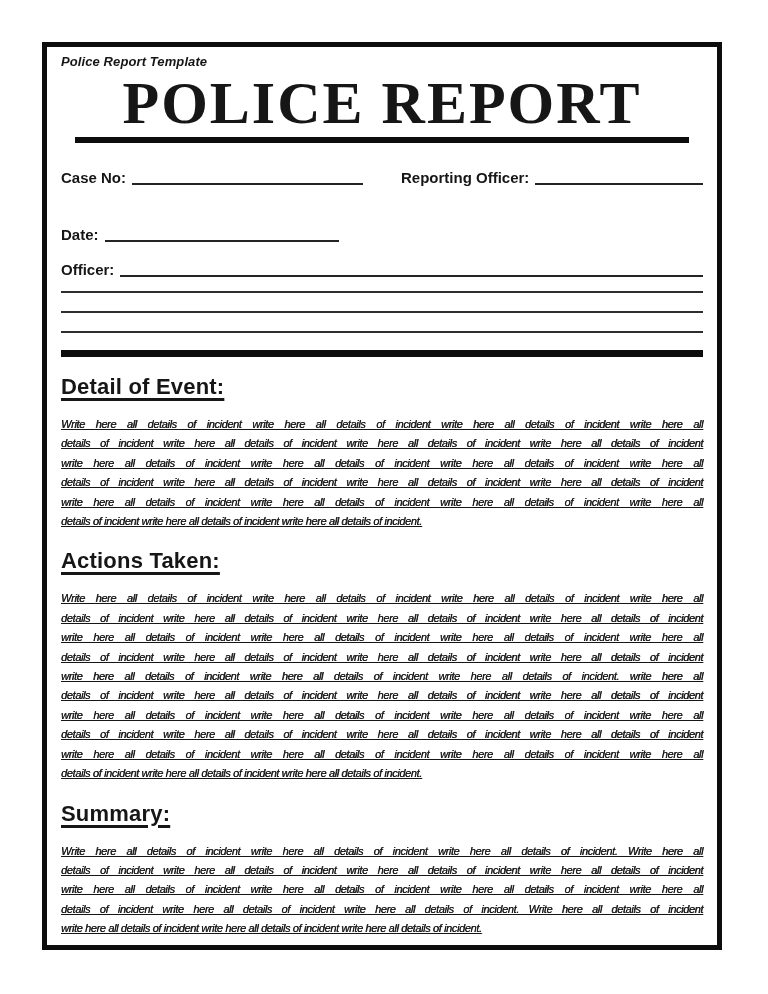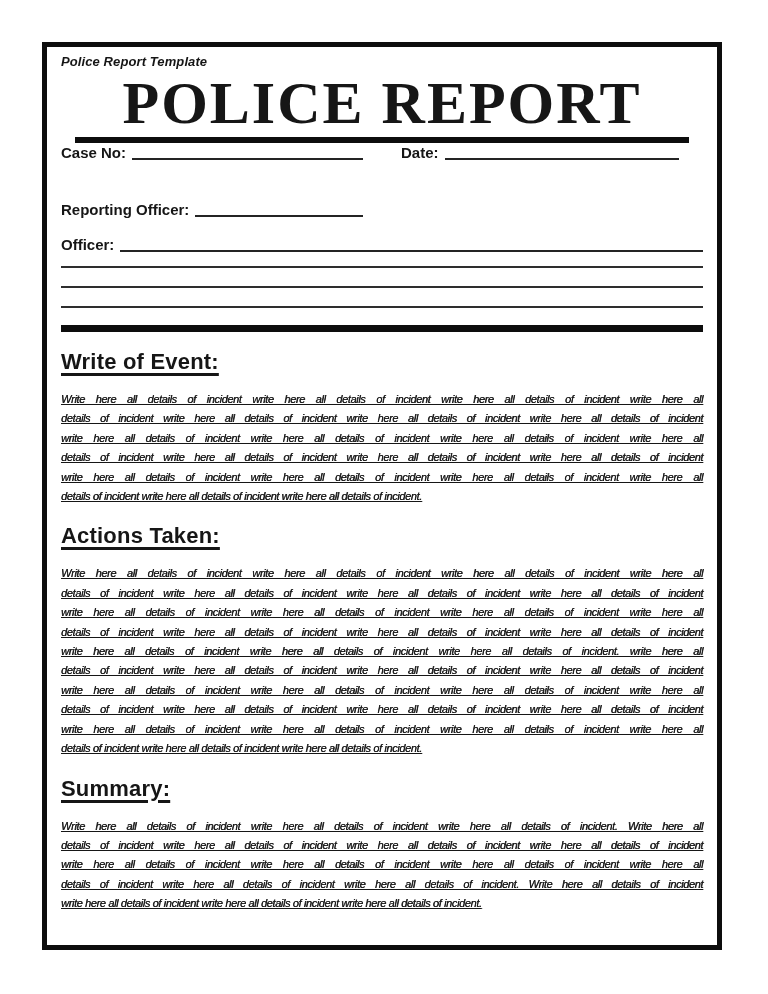--- a/index.html
+++ b/index.html
@@ -34,20 +34,21 @@
     white-space: nowrap;
   }
   .title-rule {
     width: 614px;
     height: 6px;
     background: #0d0d0d;
     margin: 3px auto 0 auto;
   }
 
   .form-grid {
+    margin-top: 25px;
     display: grid;
     grid-template-columns: 302px 1fr;
     column-gap: 62px;
     row-gap: 16px;
     gap: 38px;
   }
   .field-row { display: flex; align-items: flex-end; }
   .field-row.right { padding-right: 24px; }
   .field-label {
     font-size: 15px;
@@ -111,42 +112,42 @@
   <div class="tagline">Police Report Template</div>
 
   <div class="title">POLICE REPORT</div>
   <div class="title-rule"></div>
 
   <div class="form-grid">
     <div class="field-row">
       <span class="field-label">Case No:</span>
       <span class="fill-line"></span>
     </div>
+    <div class="field-row">
+      <span class="field-label">Reporting Officer:</span>
+      <span class="fill-line"></span>
+    </div>
     <div class="field-row right">
       <span class="field-label">Date:</span>
-      <span class="fill-line"></span>
-    </div>
-    <div class="field-row">
-      <span class="field-label">Reporting Officer:</span>
       <span class="fill-line"></span>
     </div>
   </div>
 
   <div class="incident-row">
     <span class="field-label">Officer:</span>
     <span class="fill-line"></span>
   </div>
 
   <div class="blank-line first"></div>
   <div class="blank-line"></div>
   <div class="blank-line"></div>
 
   <div class="section-divider"></div>
 
-  <h2 class="section-heading">Write of Event:</h2>
+  <h2 class="section-heading">Detail of Event:</h2>
   <div class="para">
       <div class="para-line">Write here all details of incident write here all details of incident write here all details of incident write here all</div>
       <div class="para-line">details of incident write here all details of incident write here all details of incident write here all details of incident</div>
       <div class="para-line">write here all details of incident write here all details of incident write here all details of incident write here all</div>
       <div class="para-line">details of incident write here all details of incident write here all details of incident write here all details of incident</div>
       <div class="para-line">write here all details of incident write here all details of incident write here all details of incident write here all</div>
       <div class="para-line last">details of incident write here all details of incident write here all details of incident.</div>
     </div>
 
   <h2 class="section-heading">Actions Taken:</h2>

